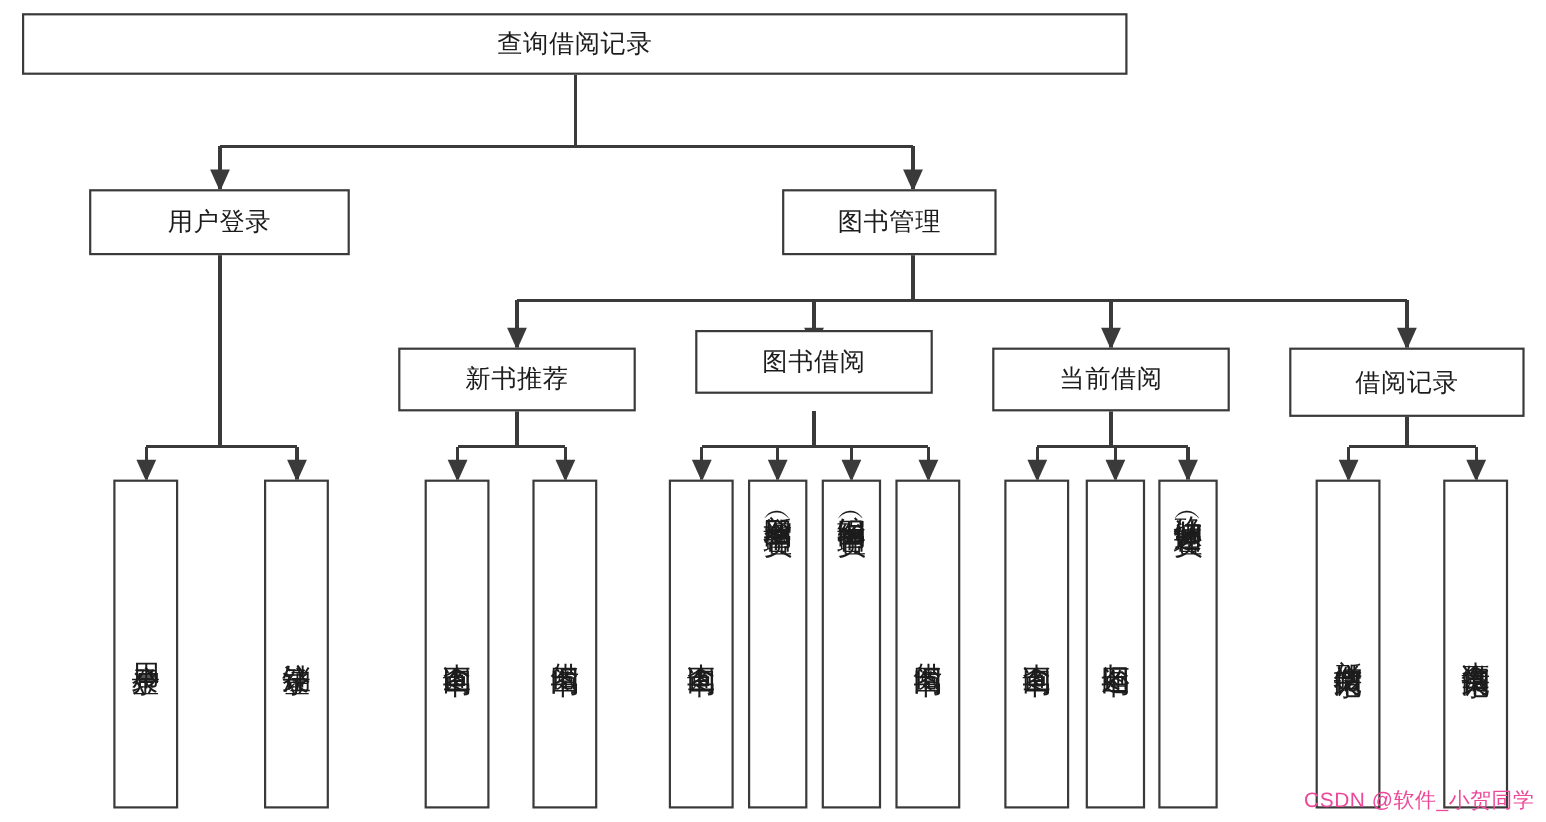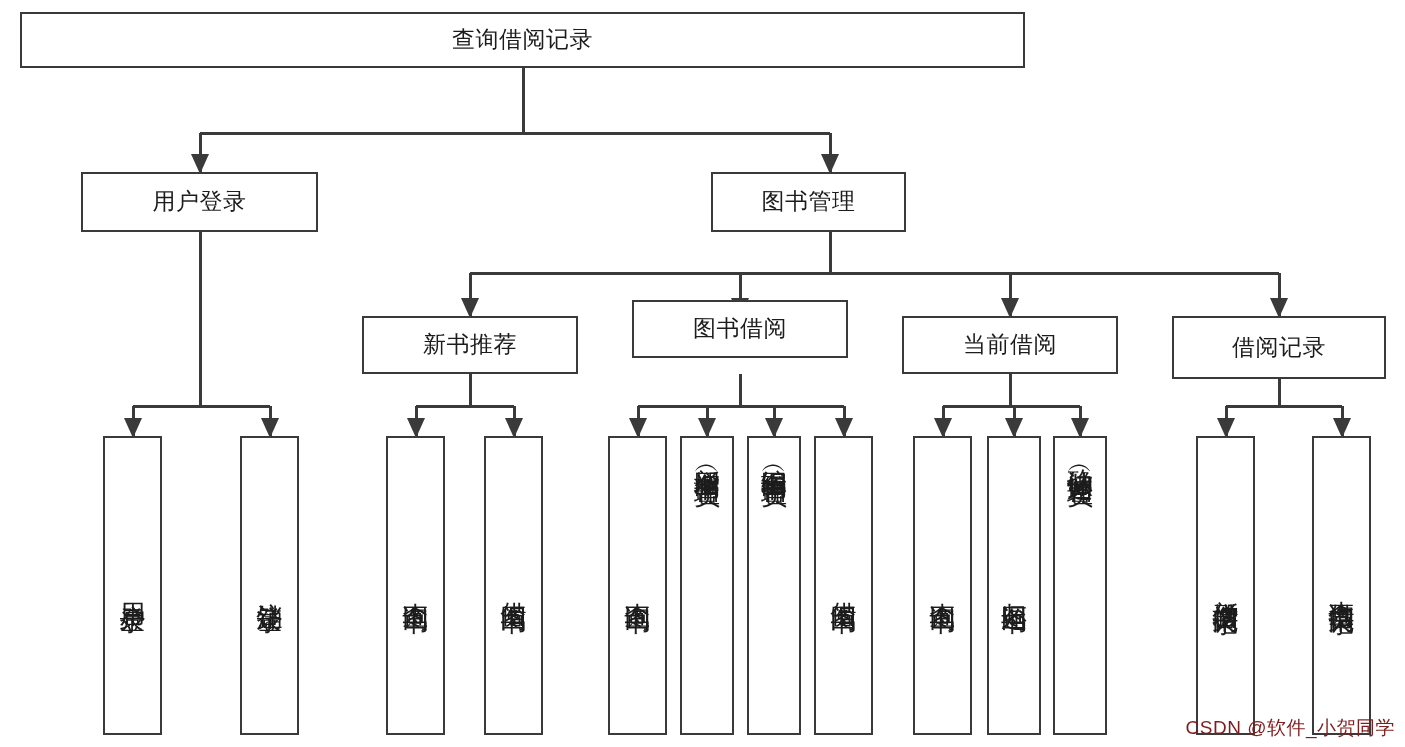--- a/index.html
+++ b/index.html
@@ -60,21 +60,21 @@
   }
   .node.vertical.centered {
     align-items: center;
     padding-top: 0;
   }
   #watermark {
     position: absolute;
     right: 10px;
     bottom: 6px;
     font-size: 19px;
-    color: #7f1d1d;
+    color: #ec4899;
     letter-spacing: 0.5px;
     white-space: nowrap;
     font-family: "Liberation Sans", "DejaVu Sans", sans-serif;
   }
 </style>
 </head>
 <body>
 
 <div id="diagram-root">
   <svg id="edges-layer" viewBox="0 0 1405 747" preserveAspectRatio="none" aria-hidden="true">

